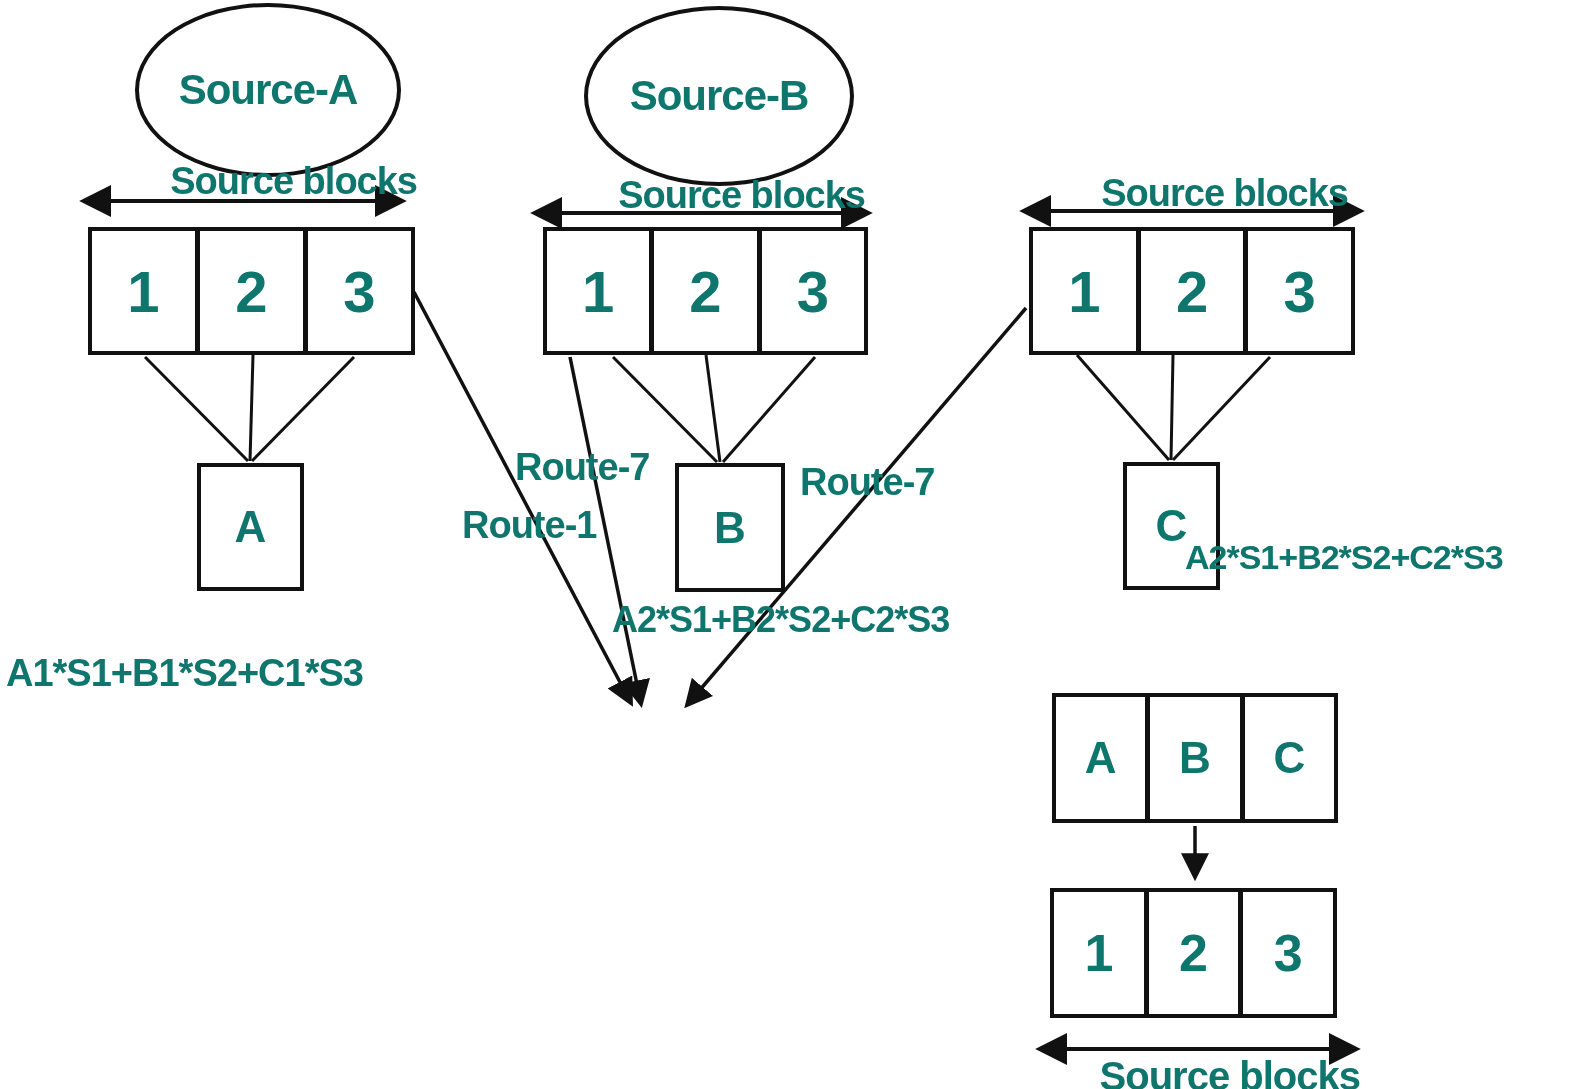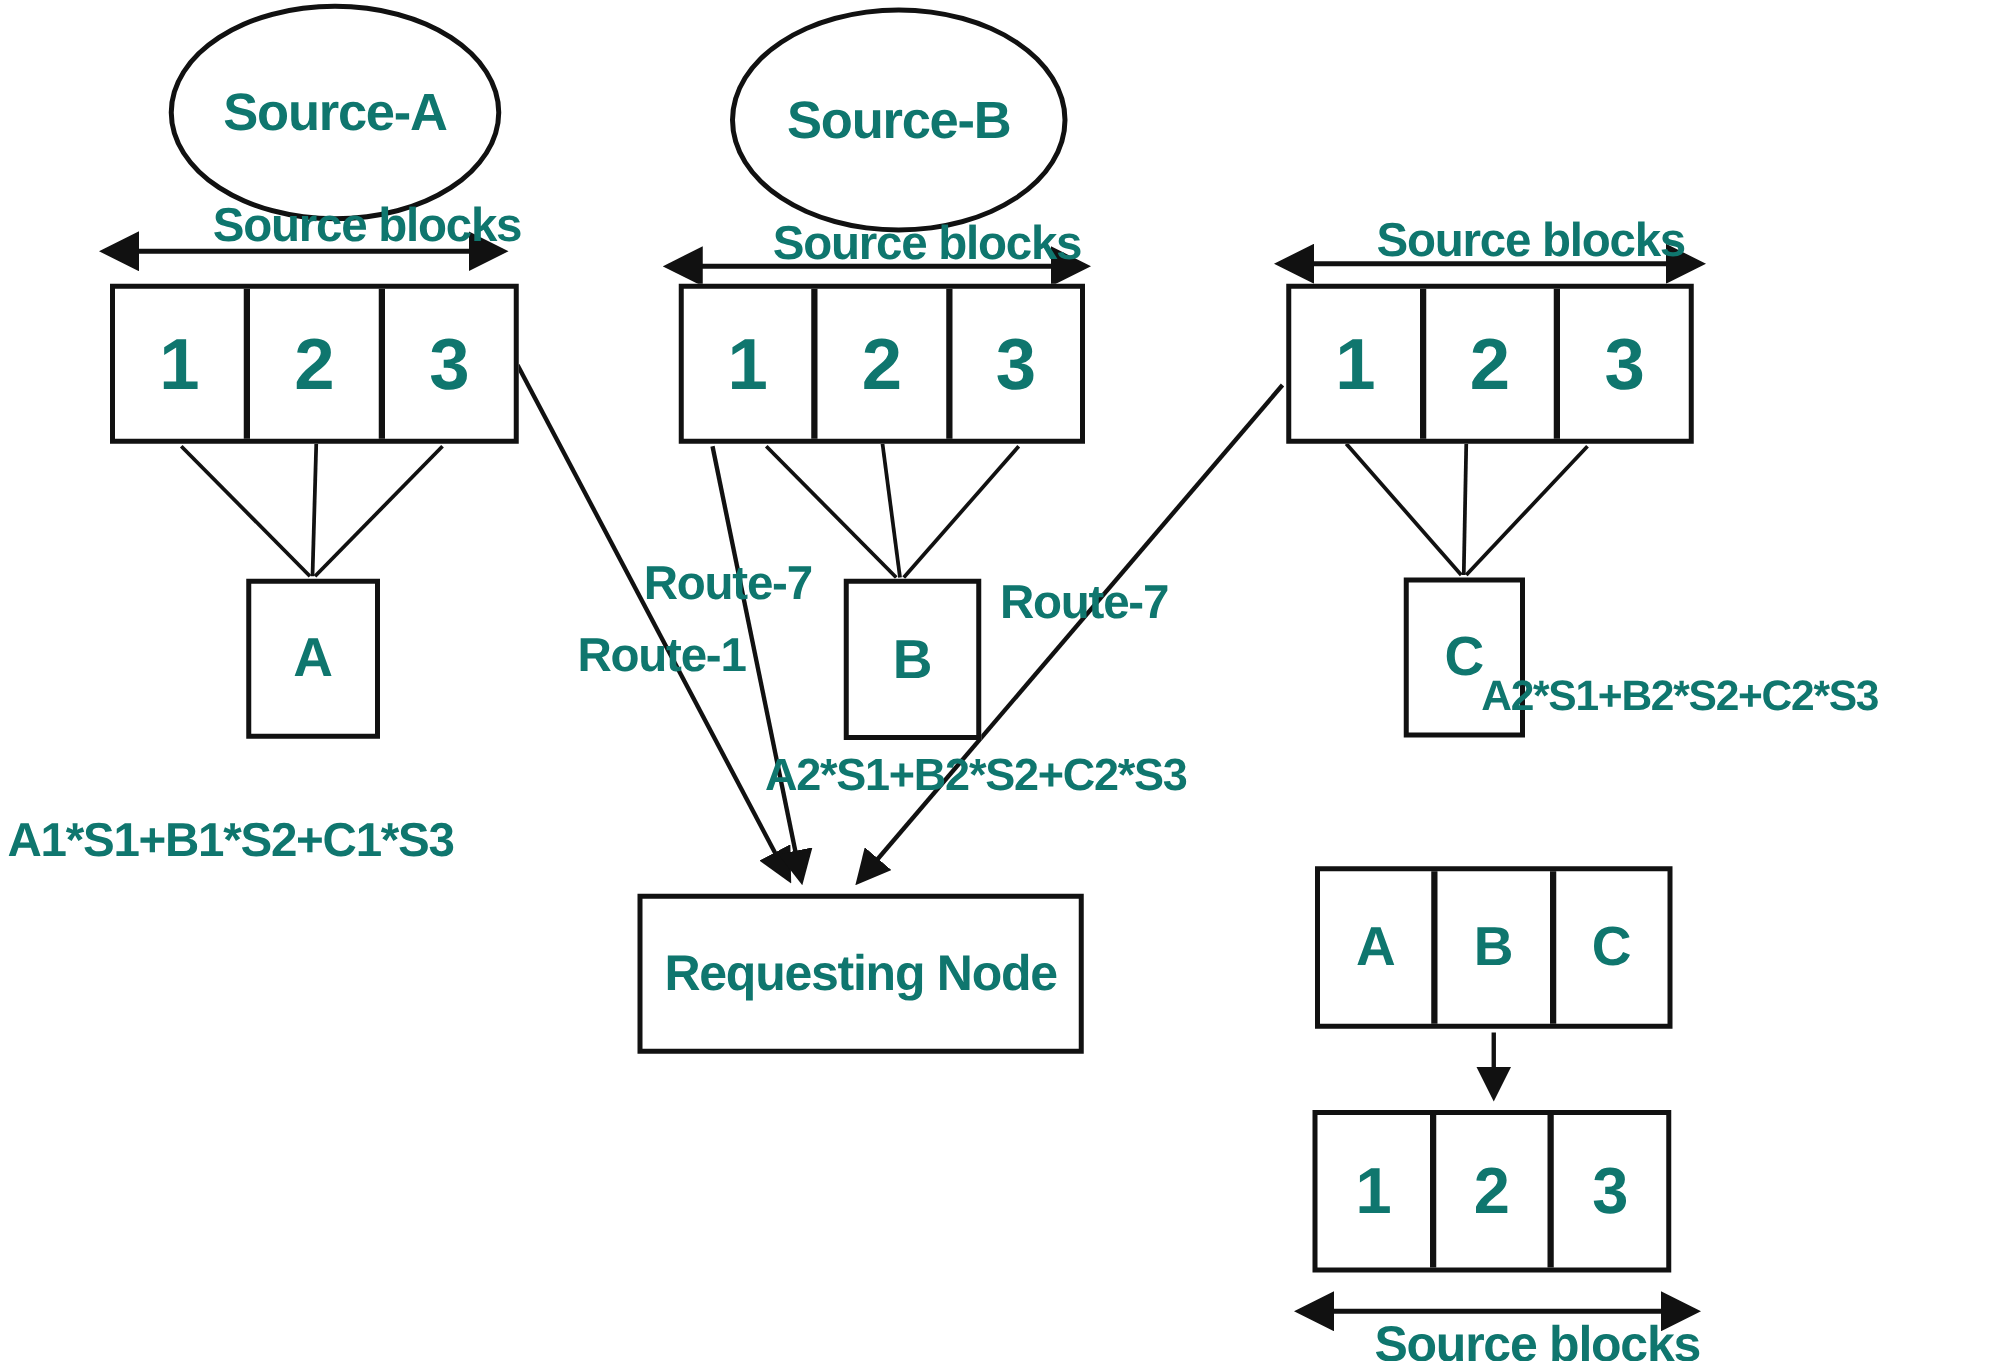--- a/index.html
+++ b/index.html
@@ -134,23 +134,20 @@
   </div>
   <div class="abs z2 codedbox" style="left:1123px; top:462px; width:97px; height:128px;">
     <span>C</span>
   </div>
   <div class="abs z2 formula f-right" style="left:1185px; top:538px;">A2*S1+B2*S2+C2*S3</div>
 
   <div class="abs z2 routelabel" style="left:462px; top:504px;">Route-1</div>
   <div class="abs z2 routelabel" style="left:515px; top:446px;">Route-7</div>
   <div class="abs z2 routelabel" style="left:800px; top:461px;">Route-7</div>
 
-  <div class="abs z2 reqnode" style="left:510px; top:715px; width:357px; height:128px;">
-    <span>Requesting Node</span>
-  </div>
 
   <div class="abs z2 row letters" style="left:1052px; top:693px; width:286px; height:130px;">
     <div class="cell">A</div>
     <div class="cell">B</div>
     <div class="cell">C</div>
   </div>
   <div class="abs z2 row digits-md" style="left:1050px; top:888px; width:287px; height:130px;">
     <div class="cell">1</div>
     <div class="cell">2</div>
     <div class="cell">3</div>

